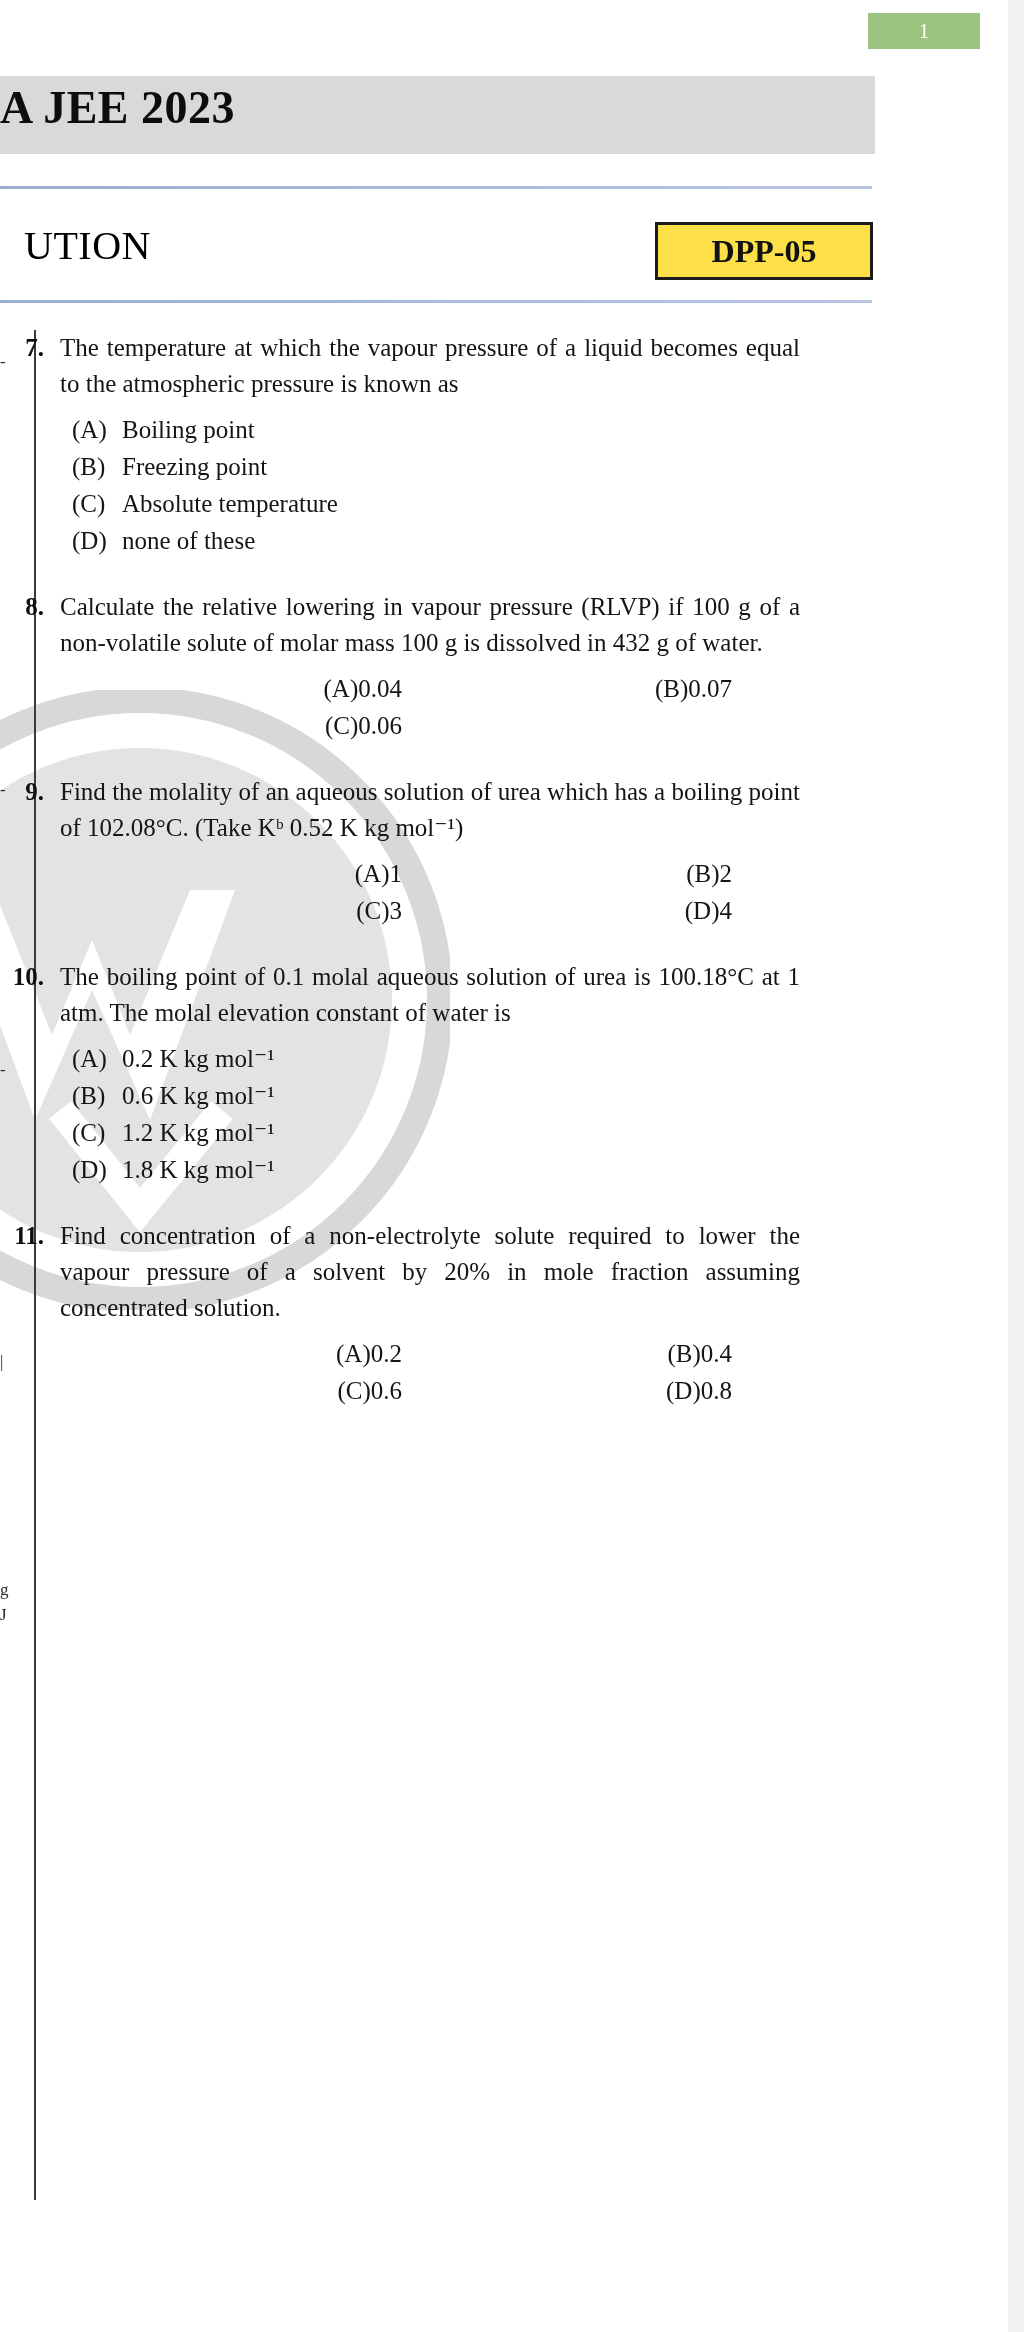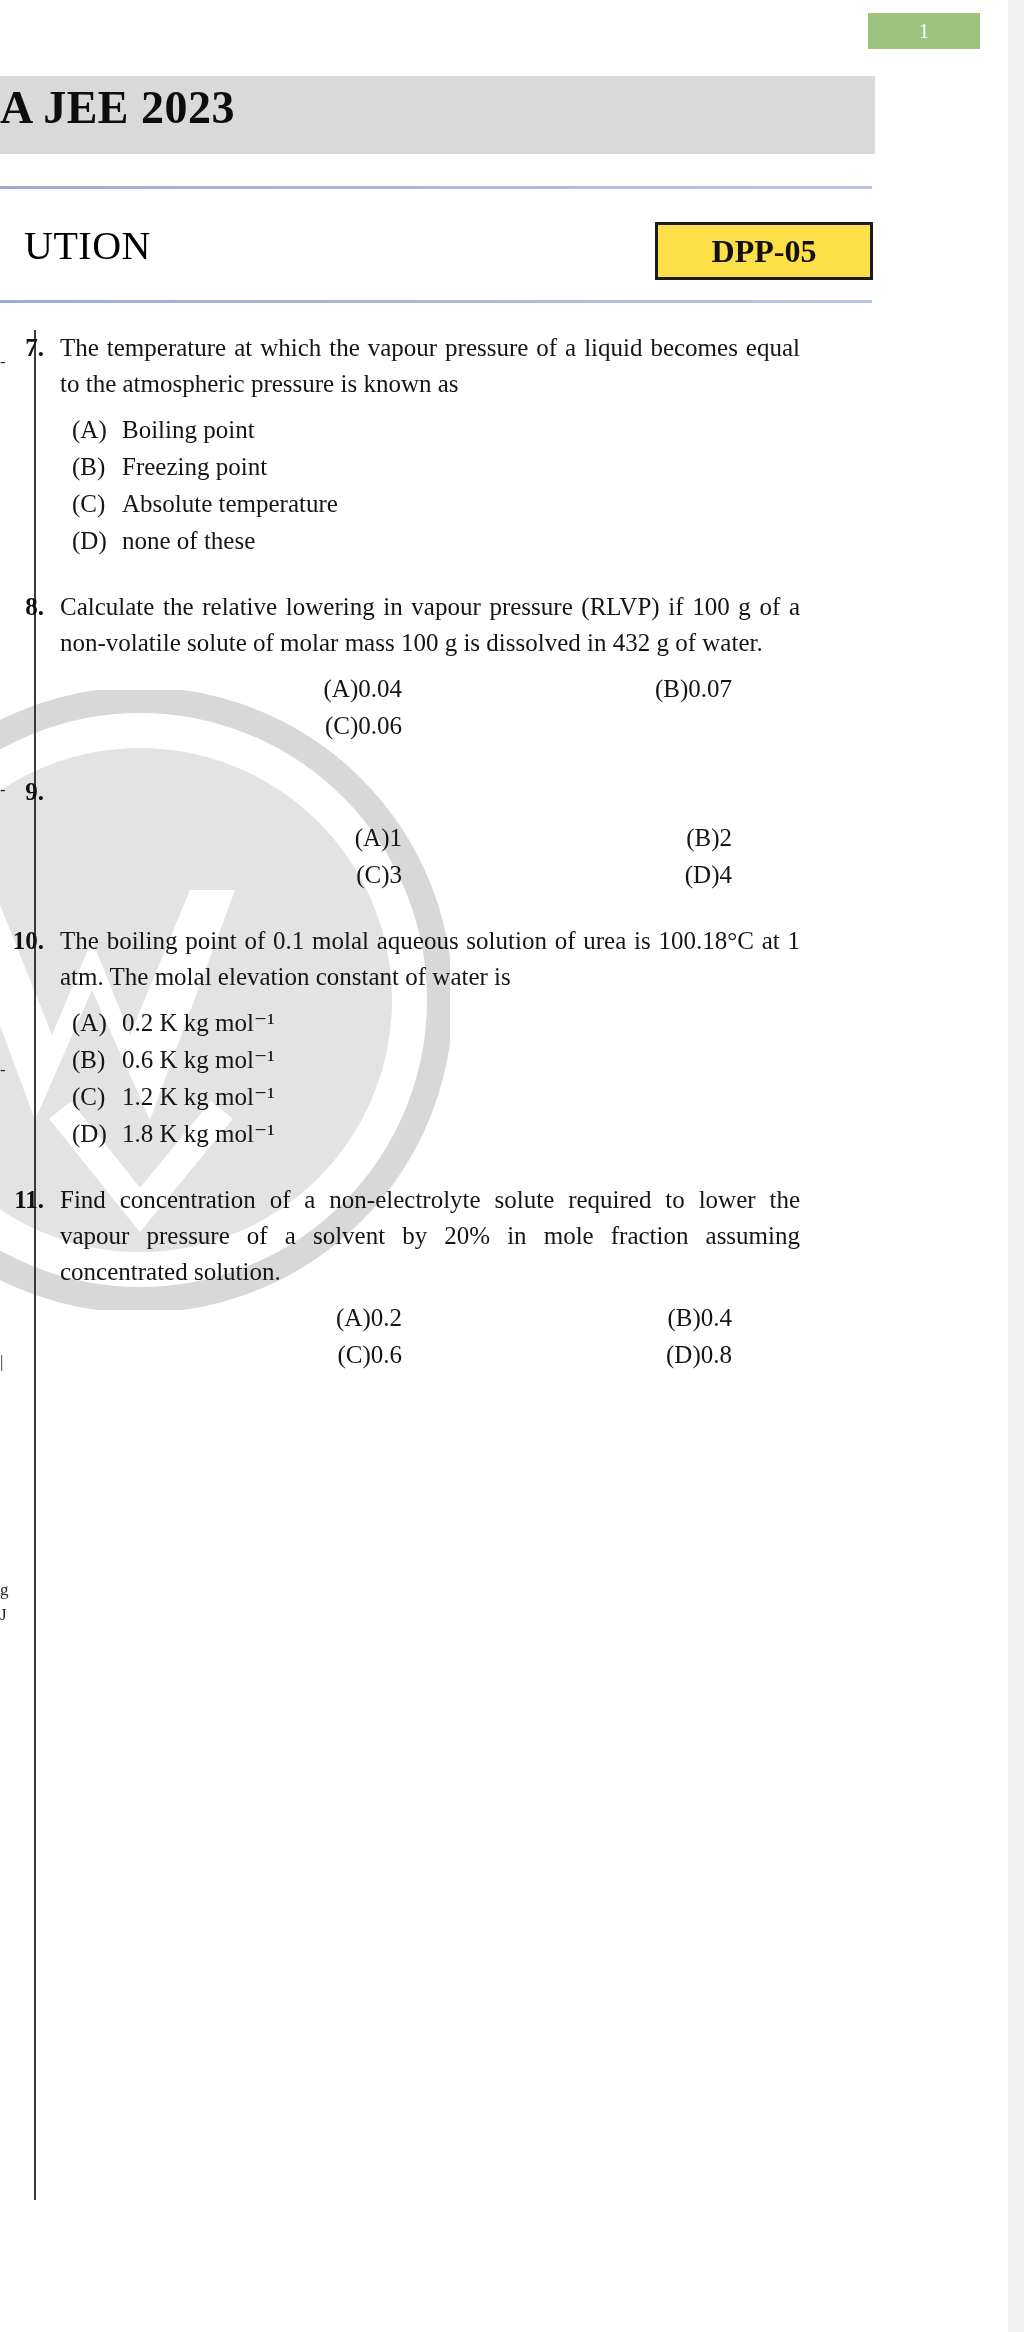--- a/index.html
+++ b/index.html
@@ -257,20 +257,21 @@
         </div>
         <div class="opts two-col">
           <div class="opt"><span class="opt-tag">(A)</span><span>0.04</span></div>
           <div class="opt"><span class="opt-tag">(B)</span><span>0.07</span></div>
           <div class="opt"><span class="opt-tag">(C)</span><span>0.06</span></div>
         </div>
       </div>
       <div class="q">
         <div class="q-head">
           <div class="q-num">9.</div>
+          <div class="q-text">Find the molality of an aqueous solution of urea which has a boiling point of 102.08°C. (Take Kᵇ 0.52 K kg mol⁻¹)</div>
         </div>
         <div class="opts two-col">
           <div class="opt"><span class="opt-tag">(A)</span><span>1</span></div>
           <div class="opt"><span class="opt-tag">(B)</span><span>2</span></div>
           <div class="opt"><span class="opt-tag">(C)</span><span>3</span></div>
           <div class="opt"><span class="opt-tag">(D)</span><span>4</span></div>
         </div>
       </div>
       <div class="q">
         <div class="q-head">

